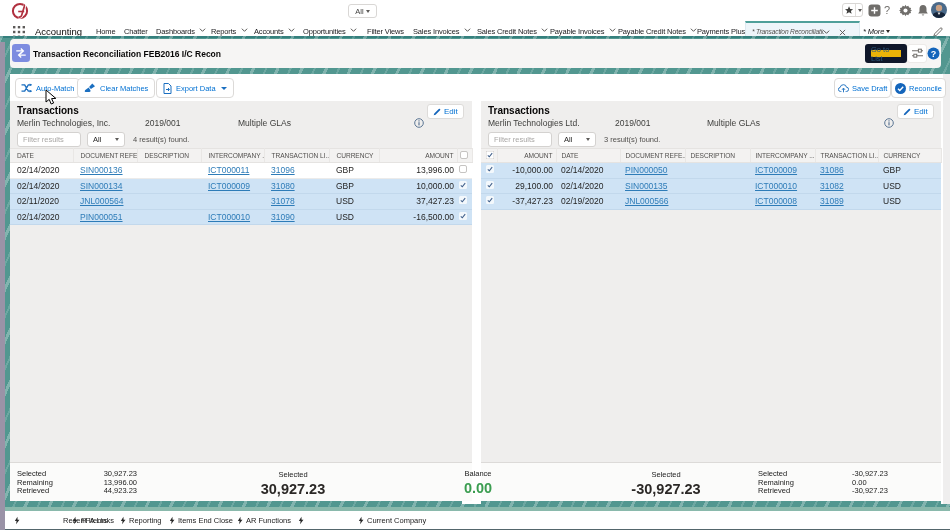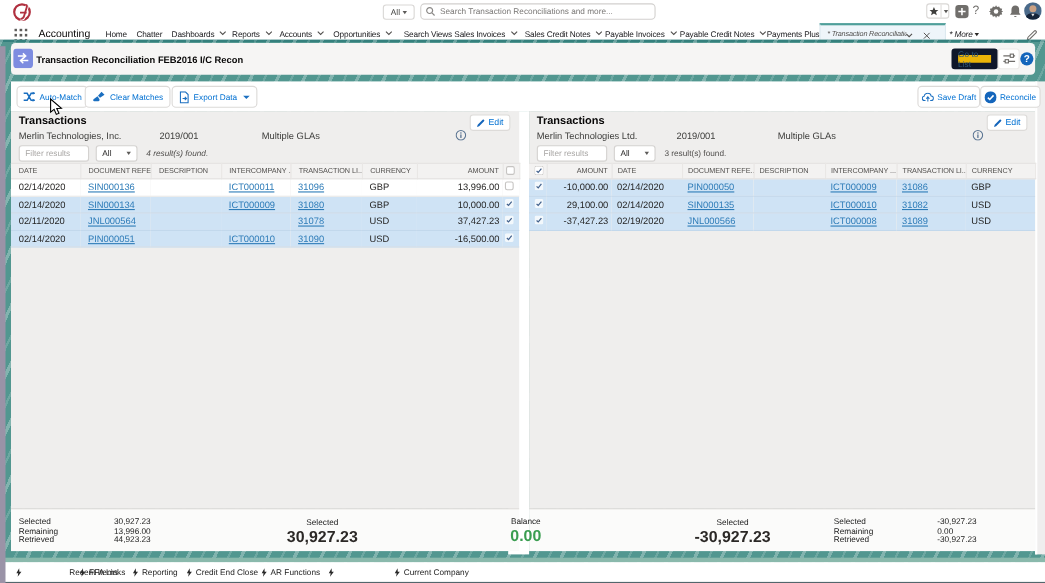--- a/index.html
+++ b/index.html
@@ -53,27 +53,20 @@
 <div class="abs" id="ghead">
   <svg class="abs" style="left:11px;top:2px;" width="18" height="18" viewBox="0 0 18 18">
     <circle cx="9" cy="9" r="7.1" fill="none" stroke="#b0303f" stroke-width="2"></circle>
     <path d="M12.6 2.4 Q13.9 3 13.3 4.6 L10.9 12.6 Q10.2 15.4 7.6 15.1" fill="none" stroke="#fff" stroke-width="3.4"></path>
     <path d="M12.6 2.4 Q13.9 3 13.3 4.6 L10.9 12.6 Q10.2 15.4 7.6 15.1" fill="none" stroke="#b0303f" stroke-width="1.7"></path>
     <path d="M7.2 9.5 L13.2 9.5" stroke="#b0303f" stroke-width="1.6"></path>
   </svg>
 
   <div class="abs" style="left:348px;top:4px;width:29px;height:14px;border:1px solid #d9d7d5;border-radius:3px;background:#fff;font-size:7.5px;color:#3e3e3c;display:flex;align-items:center;justify-content:center;">All&nbsp;<span style="display:inline-block;width:0;height:0;border-left:2.5px solid transparent;border-right:2.5px solid transparent;border-top:3px solid #5d5b59;"></span></div>
 
-  <div class="abs" style="left:382px;top:3px;width:214px;height:15px;border:1px solid #d2d0ce;border-radius:4px;background:#fff;display:flex;align-items:center;">
-    <svg style="margin-left:4px;" width="9" height="9" viewBox="0 0 10 10">
-        <circle cx="4" cy="4" r="3" fill="none" stroke="#8a8886" stroke-width="1.2"></circle>
-        <path d="M6.3 6.3 L9 9" stroke="#8a8886" stroke-width="1.2"></path>
-      </svg>
-    <span style="font-size:7.5px;color:#7a7876;margin-left:4px;">Search Transaction Reconciliations and more...</span>
-  </div>
 
   <div class="abs" style="left:842px;top:3px;width:21px;height:14px;border:1px solid #d9d7d5;border-radius:3px;background:#fff;display:flex;align-items:center;">
     <svg width="11" height="11" viewBox="0 0 12 12" style="margin-left:1px;">
         <path d="M6 1 L7.4 4.2 10.8 4.4 8.2 6.6 9.1 10 6 8.1 2.9 10 3.8 6.6 1.2 4.4 4.6 4.2 Z" fill="#3e3e3c"></path>
       </svg>
     <span style="width:1px;height:12px;background:#e0dedc;margin-left:1px;"></span>
     <span style="display:inline-block;margin-left:2px;width:0;height:0;border-left:2.5px solid transparent;border-right:2.5px solid transparent;border-top:3px solid #5d5b59;"></span>
   </div>
   <svg class="abs" style="left:868px;top:4px;" width="13" height="13" viewBox="0 0 13 13">
       <rect x="0.5" y="0.5" width="12" height="12" rx="3" fill="#706e6b"></rect>
@@ -125,21 +118,21 @@
       </svg></div>
   <div class="abs navitem" style="left:211px;top:6px;">Reports <svg class="chev" width="7" height="6" viewBox="0 0 8 6">
         <path d="M1 1.5 L4 4.5 L7 1.5" fill="none" stroke="#514f4d" stroke-width="1.1"></path>
       </svg></div>
   <div class="abs navitem" style="left:254px;top:6px;">Accounts <svg class="chev" width="7" height="6" viewBox="0 0 8 6">
         <path d="M1 1.5 L4 4.5 L7 1.5" fill="none" stroke="#514f4d" stroke-width="1.1"></path>
       </svg></div>
   <div class="abs navitem" style="left:303px;top:6px;">Opportunities <svg class="chev" width="7" height="6" viewBox="0 0 8 6">
         <path d="M1 1.5 L4 4.5 L7 1.5" fill="none" stroke="#514f4d" stroke-width="1.1"></path>
       </svg></div>
-  <div class="abs navitem" style="left:367px;top:6px;">Search Views</div>
+  <div class="abs navitem" style="left:367px;top:6px;">Filter Views</div>
   <div class="abs navitem" style="left:413px;top:6px;">Sales Invoices <svg class="chev" width="7" height="6" viewBox="0 0 8 6">
         <path d="M1 1.5 L4 4.5 L7 1.5" fill="none" stroke="#514f4d" stroke-width="1.1"></path>
       </svg></div>
   <div class="abs navitem" style="left:477px;top:6px;">Sales Credit Notes <svg class="chev" width="7" height="6" viewBox="0 0 8 6">
         <path d="M1 1.5 L4 4.5 L7 1.5" fill="none" stroke="#514f4d" stroke-width="1.1"></path>
       </svg></div>
   <div class="abs navitem" style="left:550px;top:6px;">Payable Invoices <svg class="chev" width="7" height="6" viewBox="0 0 8 6">
         <path d="M1 1.5 L4 4.5 L7 1.5" fill="none" stroke="#514f4d" stroke-width="1.1"></path>
       </svg></div>
   <div class="abs navitem" style="left:618px;top:6px;">Payable Credit Notes <svg class="chev" width="7" height="6" viewBox="0 0 8 6">
@@ -224,21 +217,21 @@
     <div class="abs smalltxt" style="left:7px;top:17px;">Merlin Technologies, Inc.</div>
     <div class="abs smalltxt" style="left:135px;top:17px;">2019/001</div>
     <div class="abs smalltxt" style="left:228px;top:17px;">Multiple GLAs</div>
     <svg class="abs" style="left:404px;top:17px;" width="10" height="10" viewBox="0 0 10 10">
         <circle cx="5" cy="5" r="4.3" fill="none" stroke="#5b7593" stroke-width="1"></circle>
         <rect x="4.4" y="4.2" width="1.2" height="3.2" fill="#5b7593"></rect>
         <rect x="4.4" y="2.3" width="1.2" height="1.2" fill="#5b7593"></rect>
       </svg>
     <div class="finput" style="left:7px;top:31px;width:64px;">Filter results</div>
     <div class="finput" style="left:77px;top:31px;width:38px;color:#201f1e;justify-content:space-between;">All<span style="display:inline-block;width:0;height:0;border-left:2.5px solid transparent;border-right:2.5px solid transparent;border-top:3px solid #5d5b59;"></span></div>
-    <div class="abs" style="left:123px;top:34px;font-size:7.5px;color:#514f4d;font-style:italic;">4 result(s) found.</div>
+    <div class="abs" style="left:123px;top:34px;font-size:7.5px;color:#514f4d;">4 result(s) found.</div>
     <div class="abs" style="left:0;top:47px;width:462px;">
       <table class="grid">
         <colgroup>
             <col style="width:63px">
             <col style="width:64px">
             <col style="width:64px">
             <col style="width:63px">
             <col style="width:65px">
             <col style="width:50px">
             <col style="width:78px">
@@ -425,21 +418,21 @@
       <path d="M4 0 L1 5.2 H3 L2.4 9 L6.4 3.6 H4.2 Z" fill="#2a2a2a"></path>
     </svg>
   <div class="abs util" style="left:81px;top:5px;">FFA Links</div>
   <svg class="abs" style="left:120px;top:5px;" width="6" height="9" viewBox="0 0 7 9">
       <path d="M4 0 L1 5.2 H3 L2.4 9 L6.4 3.6 H4.2 Z" fill="#2a2a2a"></path>
     </svg>
   <div class="abs util" style="left:129px;top:5px;">Reporting</div>
   <svg class="abs" style="left:169px;top:5px;" width="6" height="9" viewBox="0 0 7 9">
       <path d="M4 0 L1 5.2 H3 L2.4 9 L6.4 3.6 H4.2 Z" fill="#2a2a2a"></path>
     </svg>
-  <div class="abs util" style="left:178px;top:5px;">Credit End Close</div>
+  <div class="abs util" style="left:178px;top:5px;">Items End Close</div>
   <svg class="abs" style="left:237px;top:5px;" width="6" height="9" viewBox="0 0 7 9">
       <path d="M4 0 L1 5.2 H3 L2.4 9 L6.4 3.6 H4.2 Z" fill="#2a2a2a"></path>
     </svg>
   <div class="abs util" style="left:246px;top:5px;">AR Functions</div>
   <svg class="abs" style="left:298px;top:5px;" width="6" height="9" viewBox="0 0 7 9">
       <path d="M4 0 L1 5.2 H3 L2.4 9 L6.4 3.6 H4.2 Z" fill="#2a2a2a"></path>
     </svg>
   <div class="abs util" style="left:307px;top:5px;margin-top:12px;">AP Functions</div>
   <svg class="abs" style="left:358px;top:5px;" width="6" height="9" viewBox="0 0 7 9">
       <path d="M4 0 L1 5.2 H3 L2.4 9 L6.4 3.6 H4.2 Z" fill="#2a2a2a"></path>

